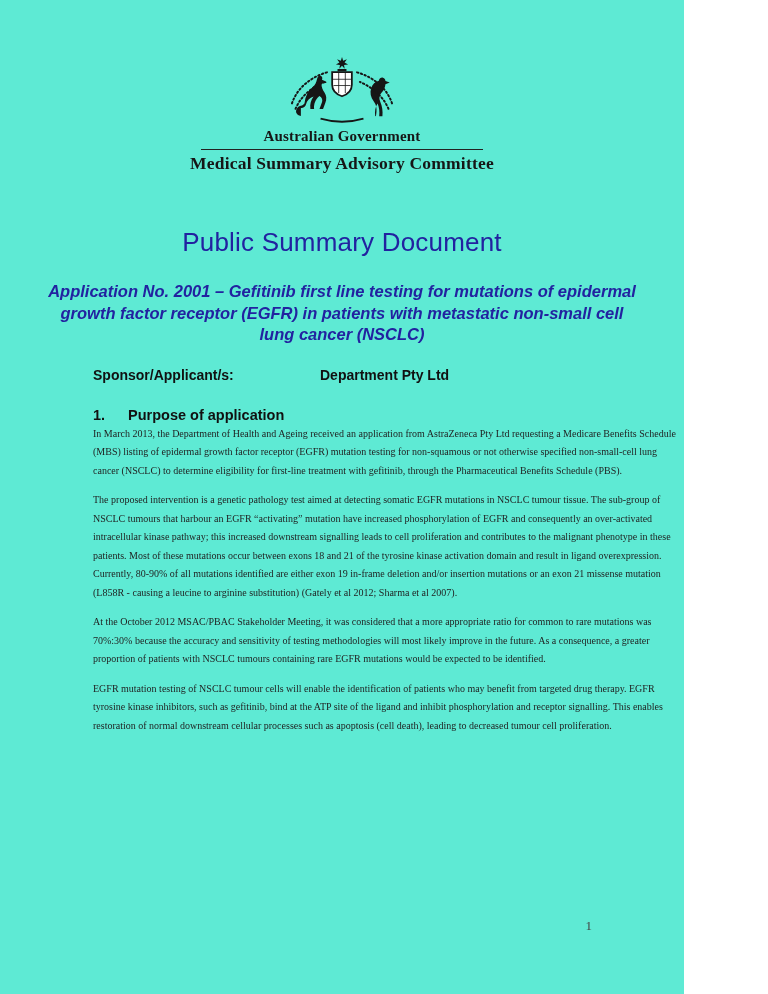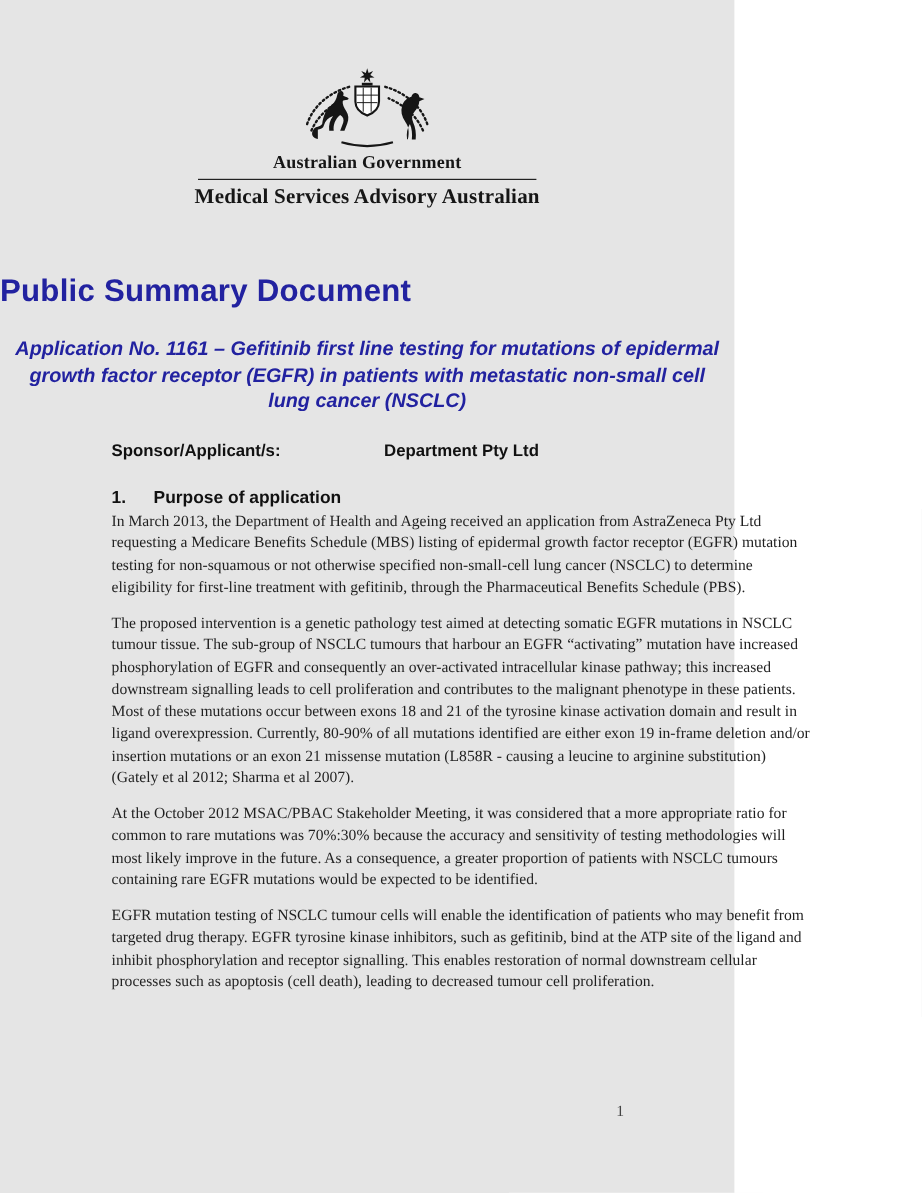--- a/index.html
+++ b/index.html
@@ -9,23 +9,23 @@
   }
   body {
     width: 768px;
     height: 994px;
     font-family: "Liberation Serif", serif;
     color: #1f1f1f;
     overflow: hidden;
   }
   .page {
     position: relative;
-    width: 612px;
+    width: 684px;
     height: 994px;
-    background: #e5e5e5;
+    background: #5eead4;
   }
   
   .doc-header {
     text-align: center;
     padding-top: 55px;
   }
   .crest svg {
     display: block;
     margin: 0 auto;
   }
@@ -46,23 +46,24 @@
   .committee-title {
     font-family: "Liberation Serif", serif;
     font-weight: bold;
     font-size: 17.5px;
     color: #161616;
     letter-spacing: 0.2px;
   }
   
   .doc-title {
     font-family: "Liberation Sans", sans-serif;
-    font-weight: bold;
+    font-weight: normal;
     font-size: 26px;
     color: var(--accent-blue, #2222A0);
+    text-align: center;
     margin: 53px 0 0 0;
     letter-spacing: 0.2px;
   }
   .app-title {
     font-family: "Liberation Sans", sans-serif;
     font-weight: bold;
     font-style: italic;
     font-size: 16.5px;
     line-height: 21.5px;
     color: var(--accent-blue, #2222A0);
@@ -98,21 +99,21 @@
     margin: 0 0 2px 0;
   }
   .sec-num {
     display: inline-block;
     width: 35px;
   }
   .purpose p {
     width: 585px;
     margin: 0 0 11px 0;
     font-family: "Liberation Serif", serif;
-    font-size: 13px;
+    font-size: 10px;
     line-height: 18.5px;
     color: #1f1f1f;
     text-align: left;
   }
   
   .page-footer {
     position: absolute;
     right: 92px;
     bottom: 60px;
     font-family: "Liberation Serif", serif;
@@ -152,26 +153,26 @@
           <path d="M122,54 C116,36 100,24 82,19"></path>
           <path d="M14,60 C20,46 32,36 46,30"></path>
           <path d="M118,60 C112,46 100,36 86,30"></path>
         </g>
 
         <path d="M42,71 q24,7 48,0" stroke="#161616" stroke-width="2" fill="none"></path>
       </svg>
     </div>
     <div class="gov-title">Australian Government</div>
     <hr class="header-rule">
-    <div class="committee-title">Medical Services Advisory Australian</div>
+    <div class="committee-title">Medical Summary Advisory Committee</div>
   </header>
 
   <h1 class="doc-title">Public Summary Document</h1>
 
-  <h2 class="app-title">Application No. 1161 – Gefitinib first line testing for mutations of epidermal growth factor receptor (EGFR) in patients with metastatic non-small cell lung cancer (NSCLC)</h2>
+  <h2 class="app-title">Application No. 2001 – Gefitinib first line testing for mutations of epidermal growth factor receptor (EGFR) in patients with metastatic non-small cell lung cancer (NSCLC)</h2>
 
   <div class="meta">
     <div class="meta-row">
       <span class="meta-label">Sponsor/Applicant/s:</span>
       <span class="meta-value">Department Pty Ltd</span>
     </div>
   </div>
 
   <section class="purpose">
     <h3 class="sec-heading">

